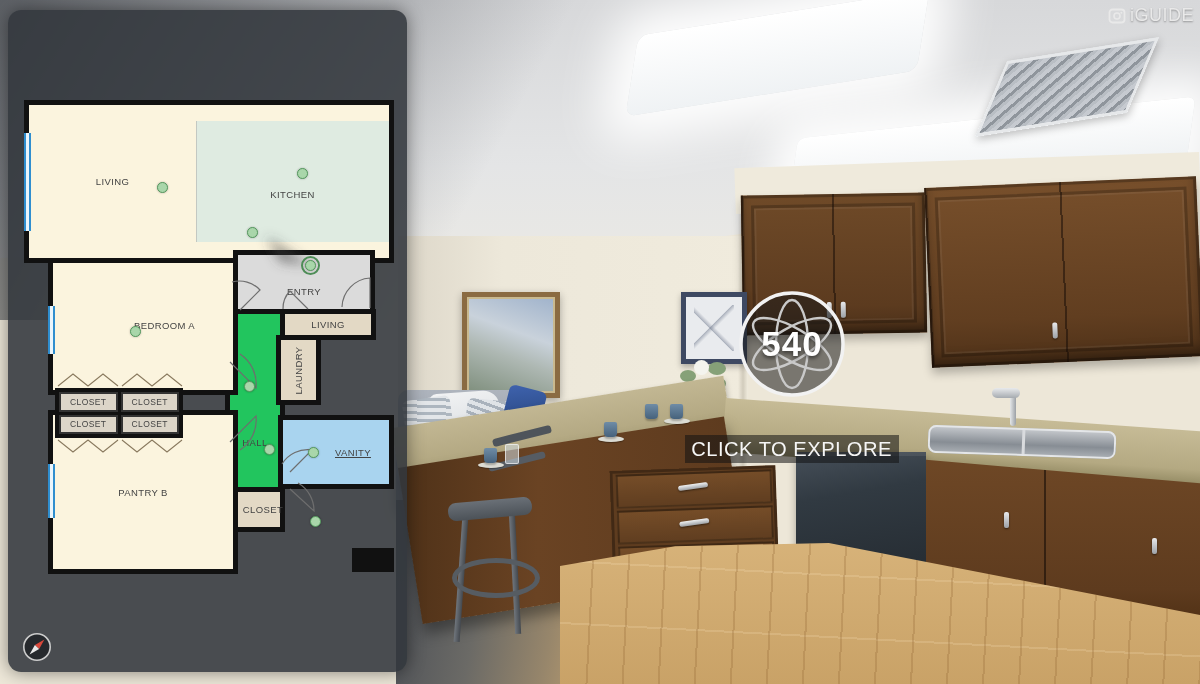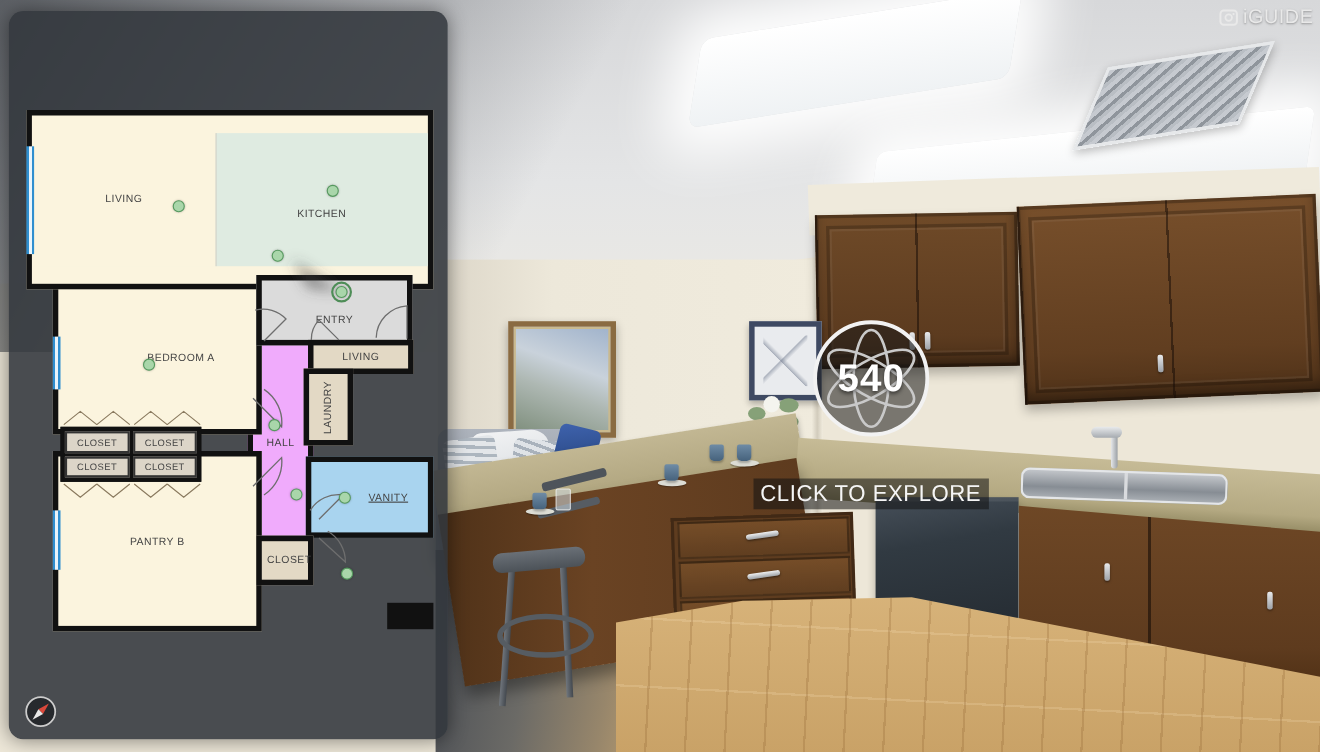--- a/index.html
+++ b/index.html
@@ -129,21 +129,21 @@
   
   .panel{position:absolute;left:8px;top:10px;width:399px;height:662px;border-radius:13px;z-index:20;
      background:rgba(50,55,60,.88);box-shadow:0 0 18px rgba(0,0,0,.45);}
   .floorplan{position:absolute;inset:0;}
   .room{position:absolute;border:5px solid #111;box-sizing:border-box;display:flex;align-items:center;justify-content:center;cursor:pointer;}
   .room-label{font-size:9.5px;color:#444;letter-spacing:.4px;white-space:nowrap;}
   .topblock{left:16px;top:90px;width:370px;height:163px;padding:0;display:flex;background:#FBF4DE;}
   .half{flex:0 0 auto;display:flex;align-items:center;justify-content:center;height:100%;}
   .half-living{width:166px;background:#FBF4DE;border-right:1px solid #C3C8C2;}
   .half-kitchen{width:192px;background:#DFEBE1;padding-top:26px;box-sizing:border-box;}
-  .hall{left:217px;top:242px;width:60px;height:240px;background:#f0abfc;align-items:flex-start;}
+  .hall{left:217px;top:242px;width:60px;height:240px;background:#22c55e;align-items:center;}
   .hall .room-label{margin-top:140px;}
   .entry{left:225px;top:240px;width:142px;height:64px;background:#DBDBDB;}
   .pantry{left:272px;top:299px;width:96px;height:31px;background:#E3D9C5;}
   .laundry{left:268px;top:325px;width:45px;height:70px;background:#E3D9C5;}
   .laundry .room-label{transform:rotate(-90deg);}
   .bedroom-a{left:40px;top:245px;width:190px;height:140px;background:#FBF4DE;padding-left:43px;}
   .bedroom-b{left:40px;top:400px;width:190px;height:164px;background:#FBF4DE;}
   .closet-grid{position:absolute;left:47px;top:378px;width:128px;height:50px;display:grid;
      grid-template-columns:1fr 1fr;grid-template-rows:1fr 1fr;background:#111;gap:3px;border:4px solid #111;box-sizing:border-box;}
   .closet-cell{background:#DCD5C8;display:flex;align-items:center;justify-content:center;border:2px solid #333;cursor:pointer;}

